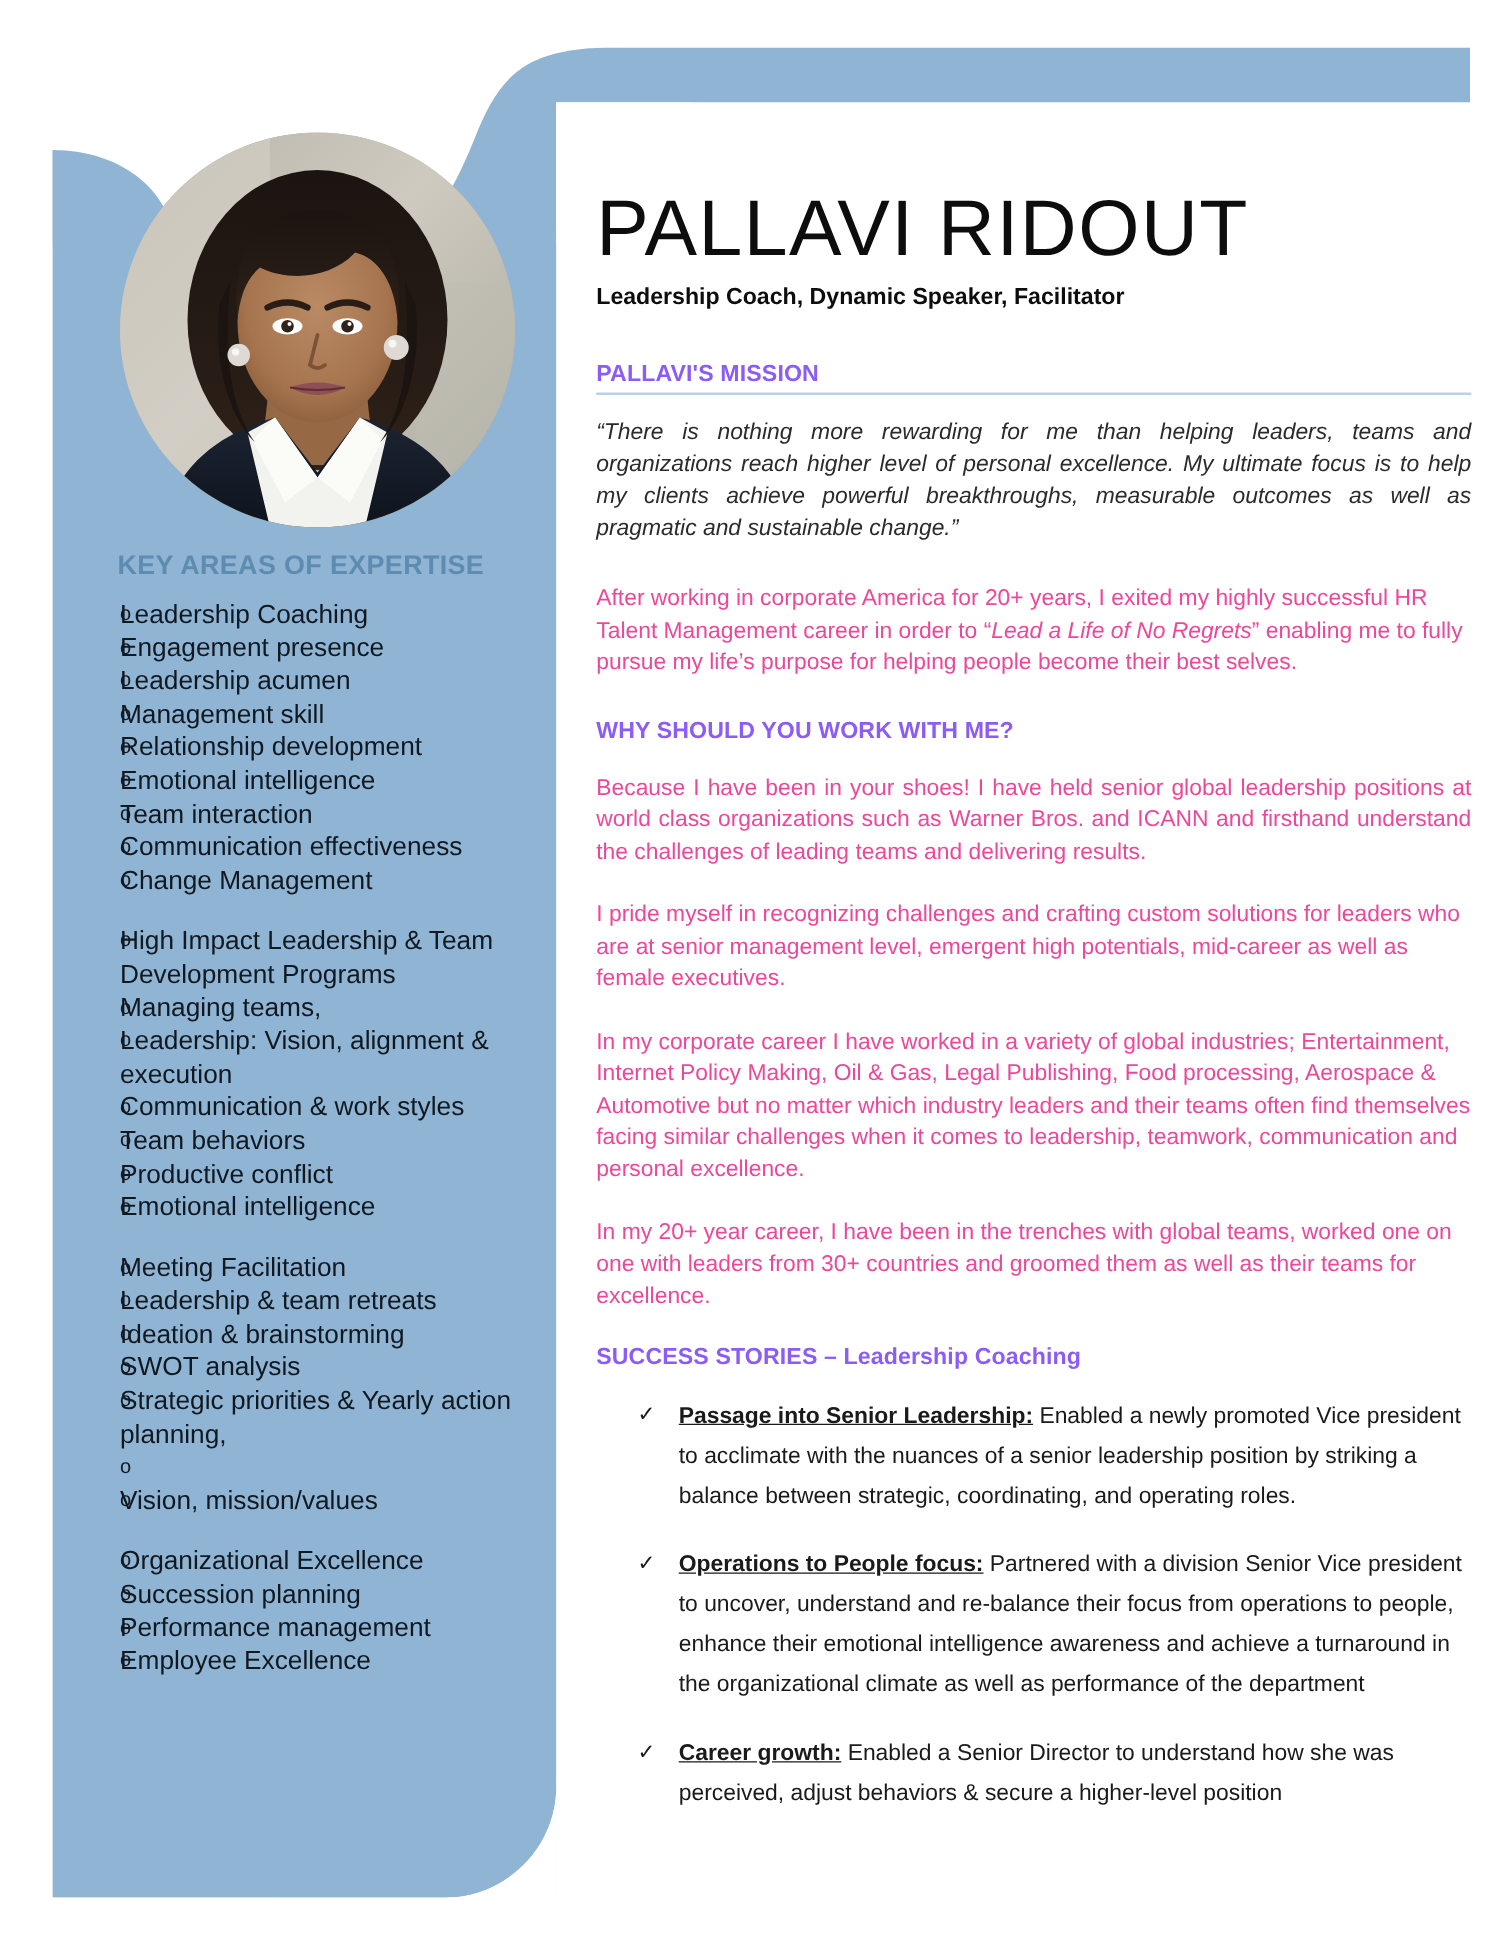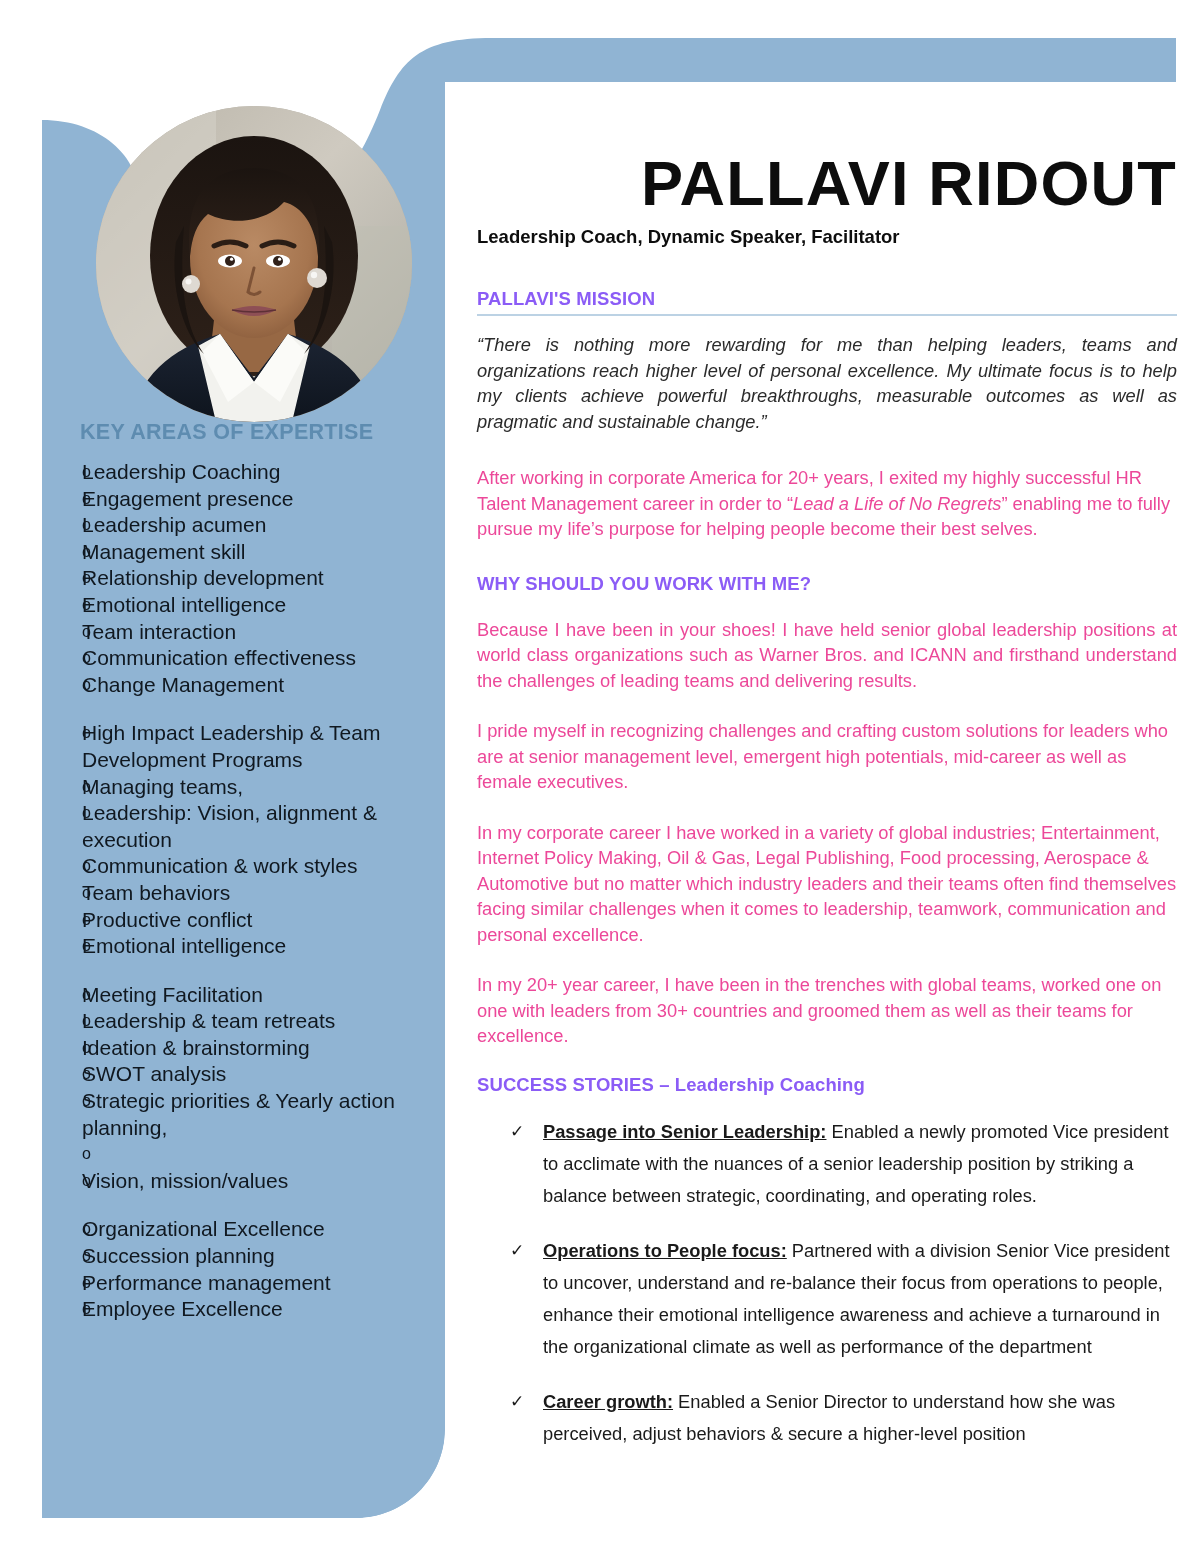--- a/index.html
+++ b/index.html
@@ -35,23 +35,23 @@
     border-radius: 50%;
     overflow: hidden;
     background: #b4b0a6;
   }
   .photo-svg { display: block; width: 100%; height: 100%; }
 
   
   .sidebar {
     position: absolute;
     left: 42px;
-    top: 420px;
+    top: 440px;
     width: 403px;
-    padding: 0 8px 0 0;
+    padding: 0 8px 0 14px;
     box-sizing: border-box;
   }
   .sidebar-title {
     font-size: 21.5px;
     font-weight: bold;
     color: #5e8cb0;
     letter-spacing: 0.3px;
     margin: 0 0 14px 38px;
   }
   .exp-group { margin: 0 0 22px 0; }
@@ -83,26 +83,25 @@
   
   .main {
     position: absolute;
     left: 477px;
     top: 148px;
     width: 700px;
   }
   .name {
     font-size: 63px;
     line-height: 70px;
-    font-weight: 700;
+    font-weight: 400;
     letter-spacing: 1.2px;
     color: #0d0d0d;
     margin: 0 0 8px 0;
     white-space: nowrap;
-    text-align: right;
   }
   .tagline {
     font-size: 18.5px;
     font-weight: bold;
     color: #0d0d0d;
     margin: 0 0 40px 0;
   }
   .sec-head {
     font-size: 18.5px;
     font-weight: bold;

